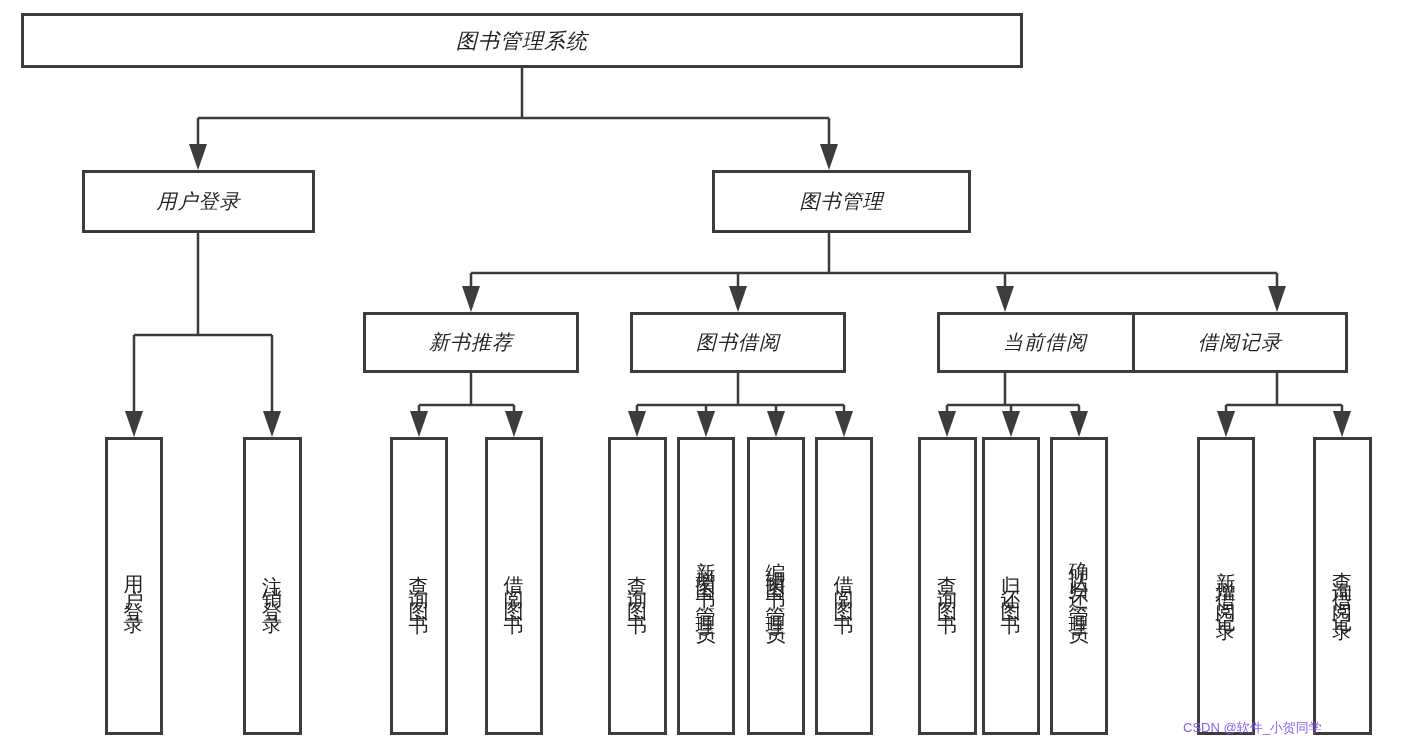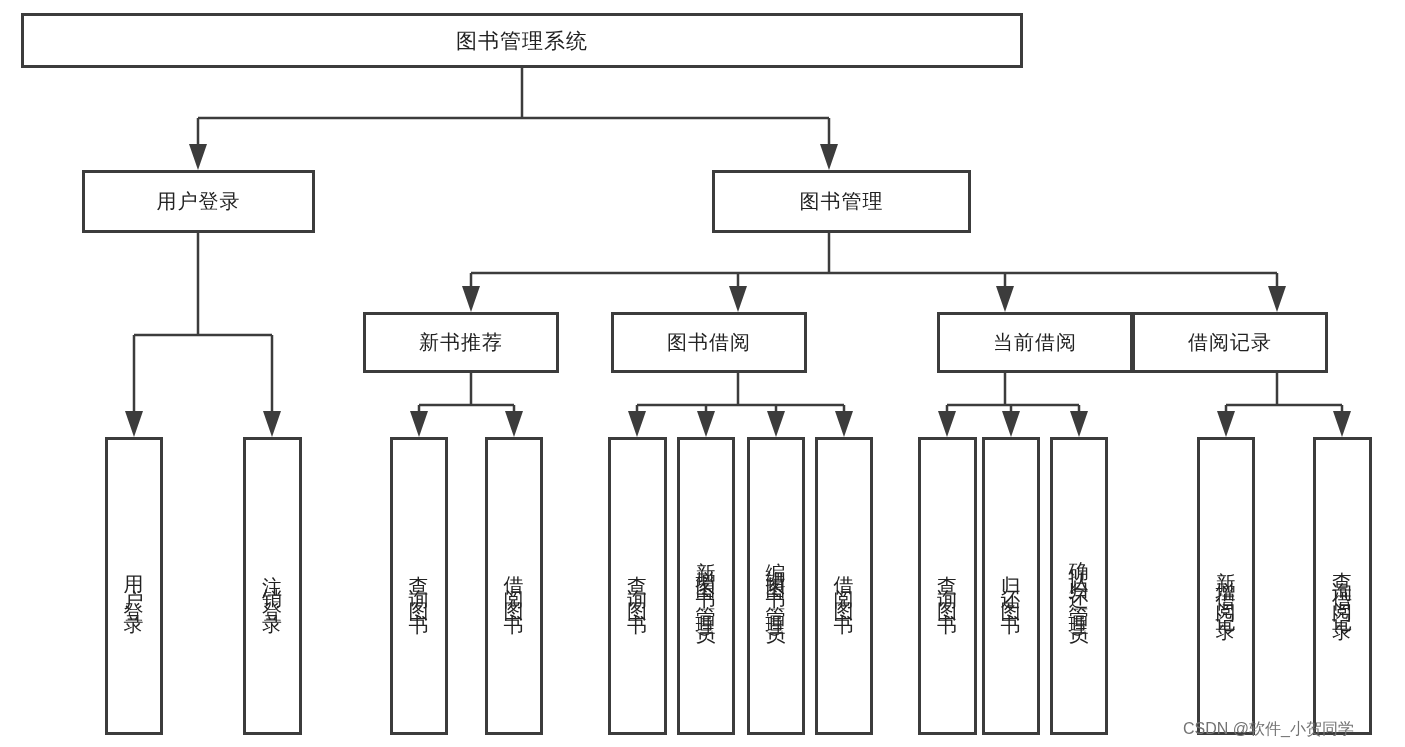--- a/index.html
+++ b/index.html
@@ -14,28 +14,28 @@
   svg.connectors { position:absolute; left:0; top:0; z-index:1; }
   .node {
     position:absolute;
     background:#ffffff;
     border:3px solid #3c3c3c;
     box-sizing:border-box;
     display:flex; align-items:center; justify-content:center;
     color:#222222;
     z-index:2;
   }
-  .hlabel { font-size:20px; letter-spacing:1px; white-space:nowrap; }
+  .hlabel { font-size:20px; letter-spacing:1px; white-space:nowrap;font-style:italic; }
   .root-box  { left:21px;  top:13px;  width:1002px; height:55px; }
   .root-box .hlabel { font-size:21px; }
   .l2-user   { left:82px;  top:170px; width:233px;  height:63px; }
   .l2-mgmt   { left:712px; top:170px; width:259px;  height:63px; }
-  .l3        { top:312px;  width:196px; height:61px; }
+  .l3        { top:312px;  width:216px; height:61px; }
   .l3-rec    { left:363px; }
-  .l3-borrow { left:611px; }
+  .l3-borrow { left:630px; }
   .l3-cur    { left:897px;margin-left:40px; }
   .l3-hist   { left:1132px;text-align:center; }
   .leaf      { top:437px; width:58px; height:298px; }
   .vt {
     writing-mode:vertical-rl;
     text-orientation:mixed;
     font-size:20px;
     line-height:1;
     white-space:nowrap;
   }
@@ -51,22 +51,22 @@
   .leaf-7  { left:747px; }
   .leaf-8  { left:815px; }
   .leaf-9  { left:918px; width:59px; }
   .leaf-10 { left:982px; }
   .leaf-11 { left:1050px; }
   .leaf-12 { left:1197px; }
   .leaf-13 { left:1313px; width:59px; }
   .watermark {
     position:absolute;
     left:1183px; top:719px;
-    font-size:16px;
-    color:#737373;
+    font-size:13px;
+    color:#8b5cf6;
     z-index:10;
     white-space:nowrap;
   }
 </style>
 </head>
 <body>
 
 <div class="stage">
 
   <svg class="connectors" width="1405" height="747" viewBox="0 0 1405 747" aria-hidden="true">

